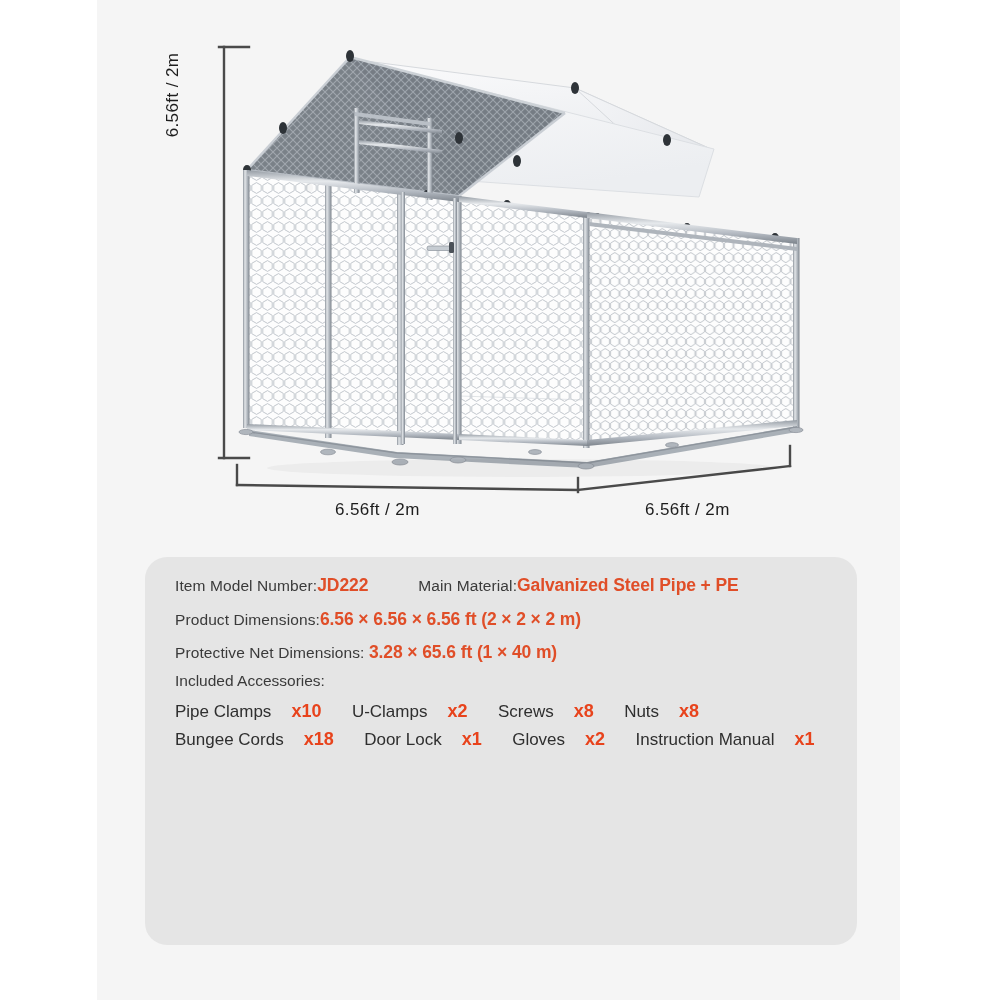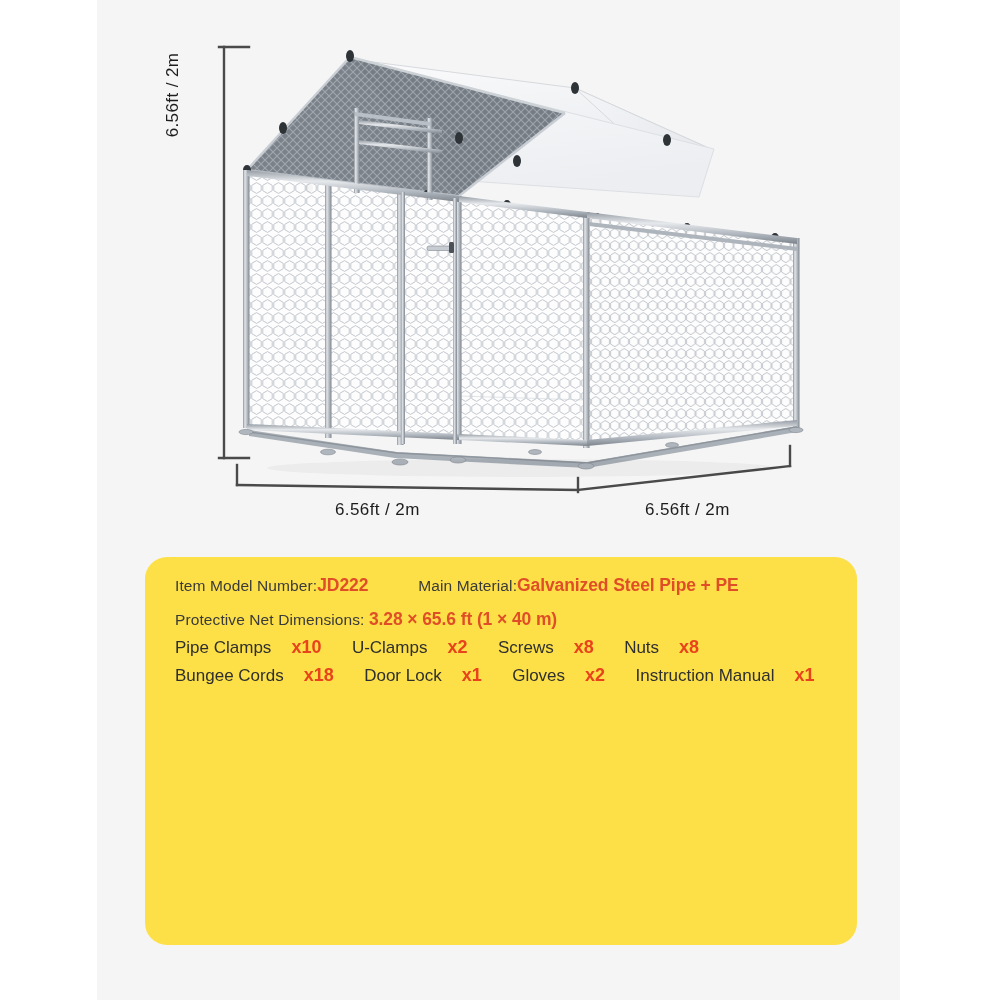--- a/index.html
+++ b/index.html
@@ -40,21 +40,21 @@
   }
   #hero svg { display: block; width: 100%; height: 100%; }
 
   
   #spec-card {
     position: absolute;
     left: 145px;
     top: 557px;
     width: 712px;
     height: 388px;
-    background: #fde047;
+    background: #e5e5e5;
     border-radius: 22px;
   }
   .spec-inner {
     position: absolute;
     left: 30px;
     top: 20px;
     right: 18px;
   }
   .spec-row {
     margin: 0 0 10px 0;
@@ -289,27 +289,31 @@
   <div class="dim-label" id="dim-width-label">6.56ft / 2m</div>
   <div class="dim-label" id="dim-depth-label">6.56ft / 2m</div>
 
   <div id="spec-card">
     <div class="spec-inner">
 
       <div class="spec-row row-1">
         <span class="lbl">Item Model Number:</span><span class="val">JD222</span><span class="lbl slot-b">Main Material:</span><span class="val">Galvanized Steel Pipe + PE</span>
       </div>
 
+      <div class="spec-row gap-top">
+        <span class="lbl">Product Dimensions:</span><span class="val">6.56 × 6.56 × 6.56 ft (2 × 2 × 2 m)</span>
+      </div>
 
       <div class="spec-row gap-top">
         <span class="lbl">Protective Net Dimensions: </span><span class="val">3.28 × 65.6 ft (1 × 40 m)</span>
       </div>
 
 
 
+      <div class="acc-title gap-top">Included Accessories:</div>
 
       <div class="acc-row">
         <span class="acc-item">
           <span class="acc-name">Pipe Clamps</span><span class="acc-qty">x10</span>
         </span>
         <span class="acc-item">
           <span class="acc-name">U-Clamps</span><span class="acc-qty">x2</span>
         </span>
         <span class="acc-item">
           <span class="acc-name">Screws</span><span class="acc-qty">x8</span>

